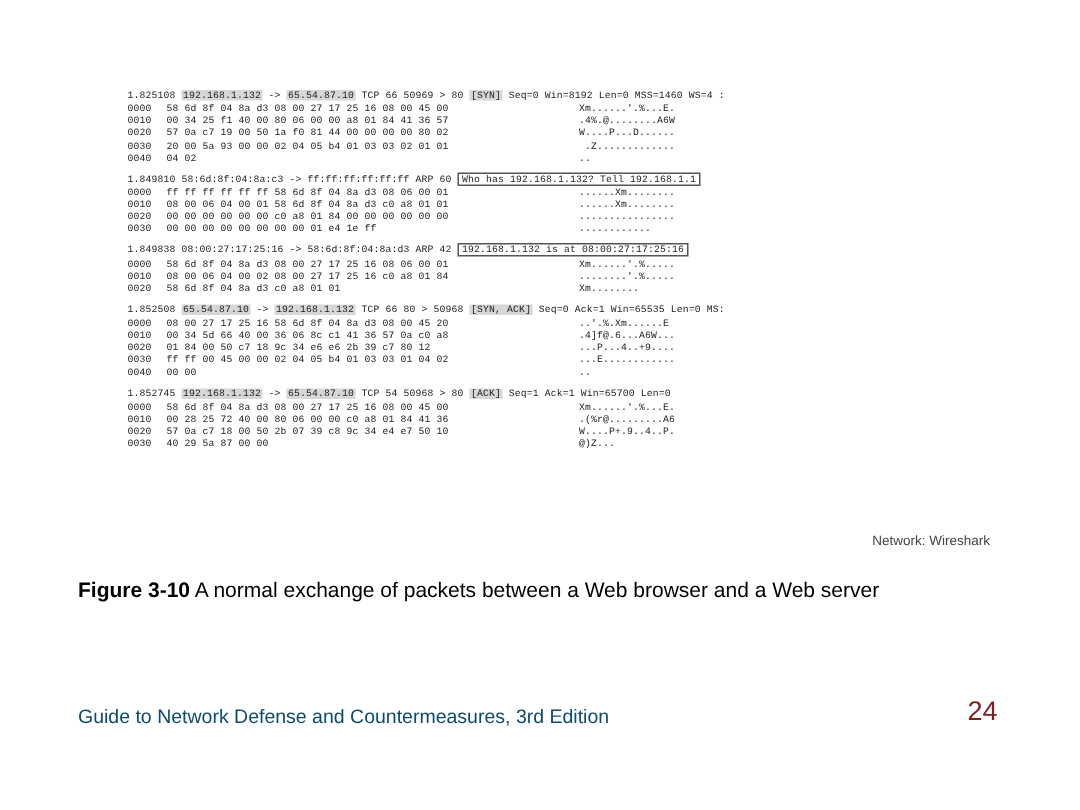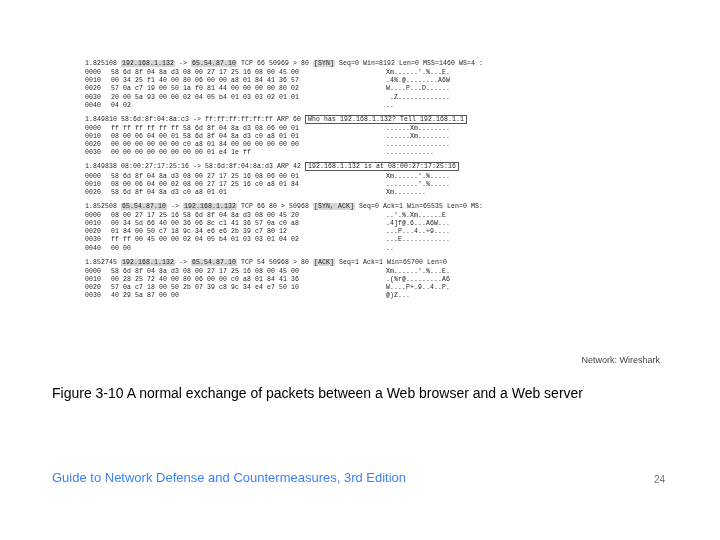--- a/index.html
+++ b/index.html
@@ -39,34 +39,34 @@
     font-size: 9px;
     color: #444;
   }
   .caption {
     position: absolute;
     left: 52px;
     top: 385px;
     font-size: 14px;
     color: #000;
   }
-  .caption .fig { font-weight: normal; }
+  .caption .fig { font-weight: bold; }
   .footer-left {
     position: absolute;
     left: 52px;
     bottom: 55px;
     font-size: 13px;
-    color: #3b82f6;
+    color: #0c4a6e;
   }
   .footer-right {
     position: absolute;
     right: 55px;
     bottom: 55px;
-    font-size: 10px;
-    color: #737373;
+    font-size: 18px;
+    color: #7f1d1d;
   }
 </style>
 </head>
 <body>
 
 <div class="dump" id="dump">
     <div class="pkt">
       <div class="summary">1.825108 <span class="hl">192.168.1.132</span> -&gt; <span class="hl">65.54.87.10</span> TCP 66 50969 &gt; 80 <span class="hl">[SYN]</span> Seq=0 Win=8192 Len=0 MSS=1460 WS=4 :</div>
       <div class="hexblock">
         <div class="hexline"><span class="off">0000</span><span class="hex">58 6d 8f 04 8a d3 08 00 27 17 25 16 08 00 45 00</span><span class="asc">Xm......'.%...E.</span></div>

